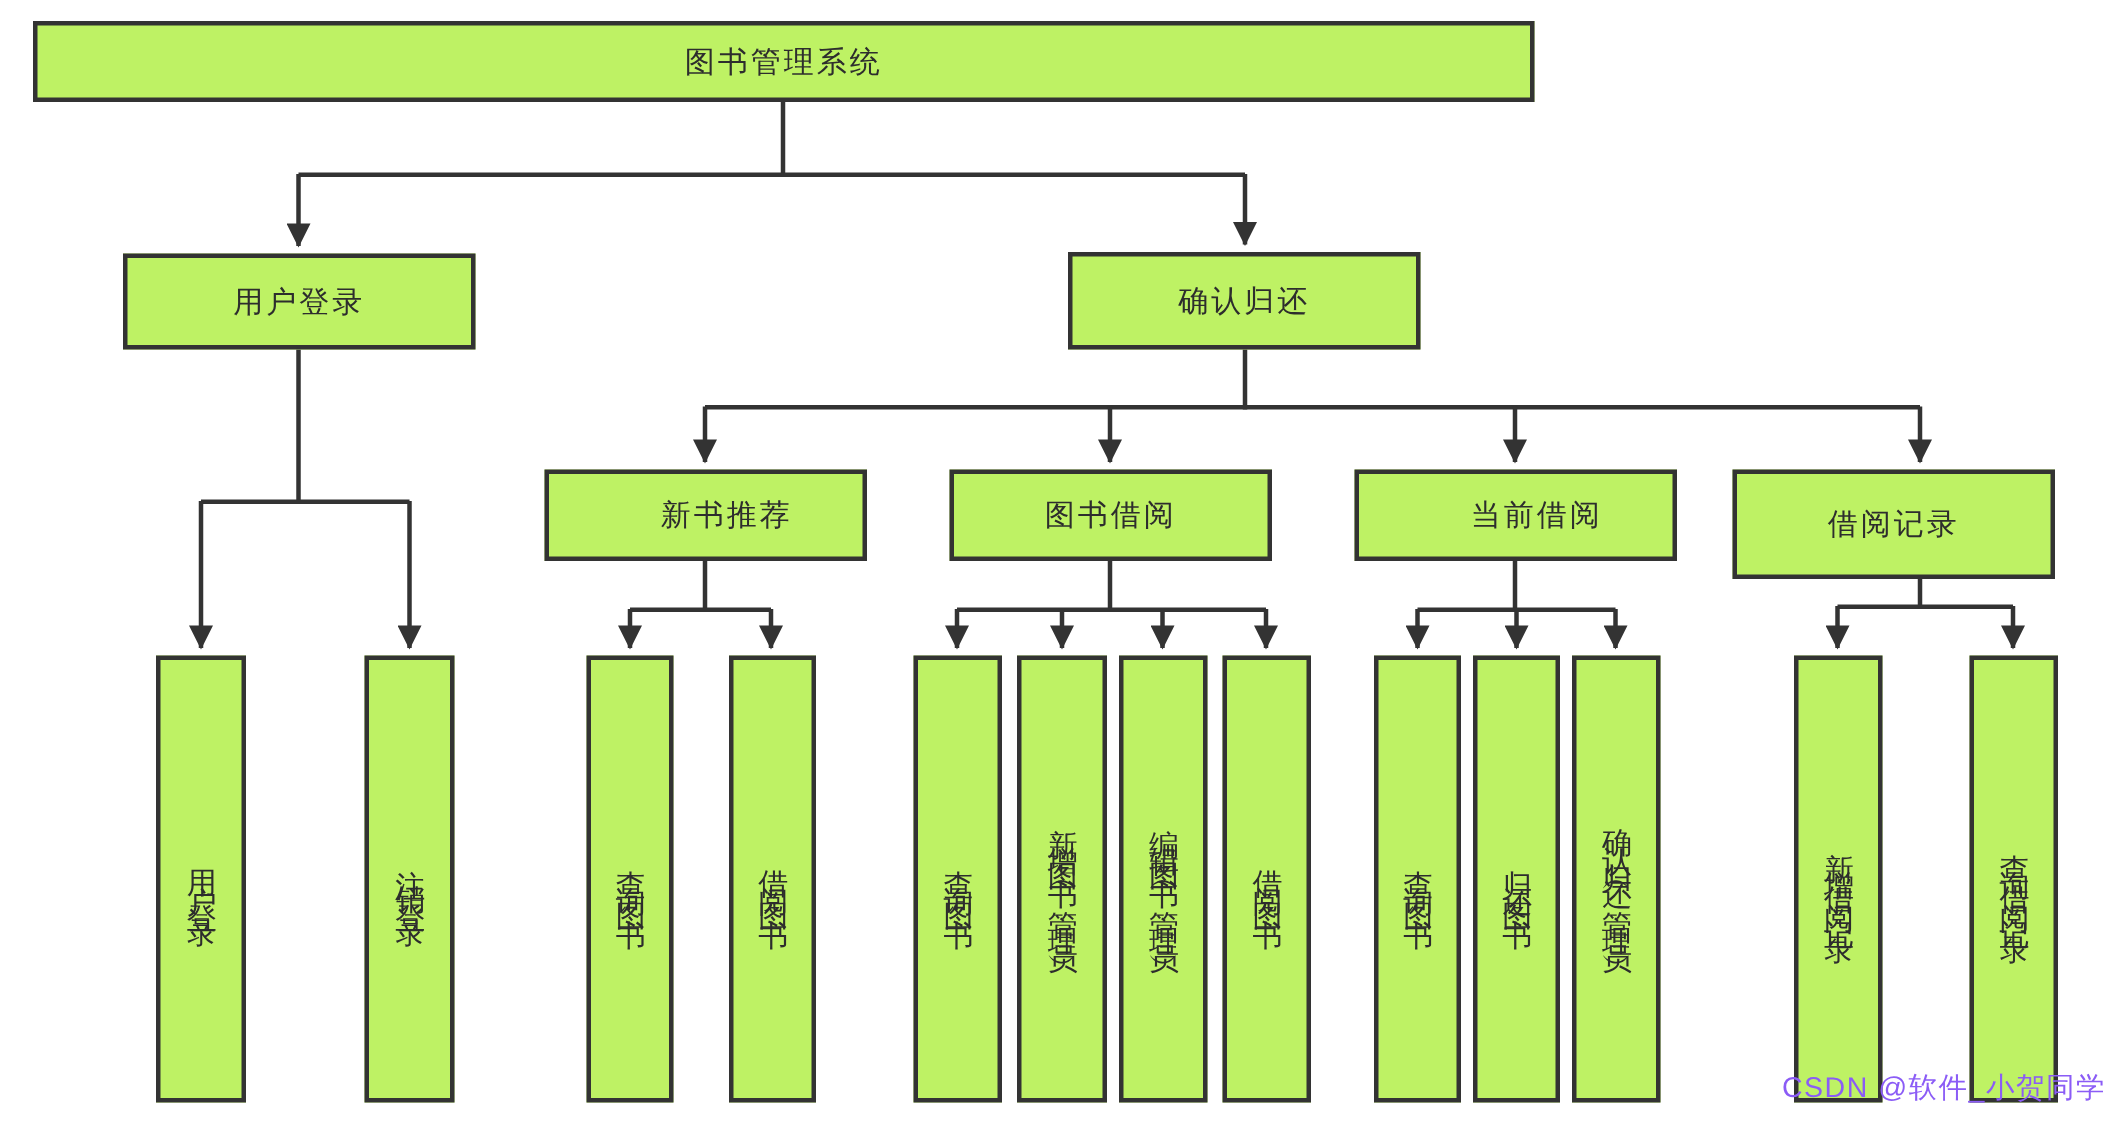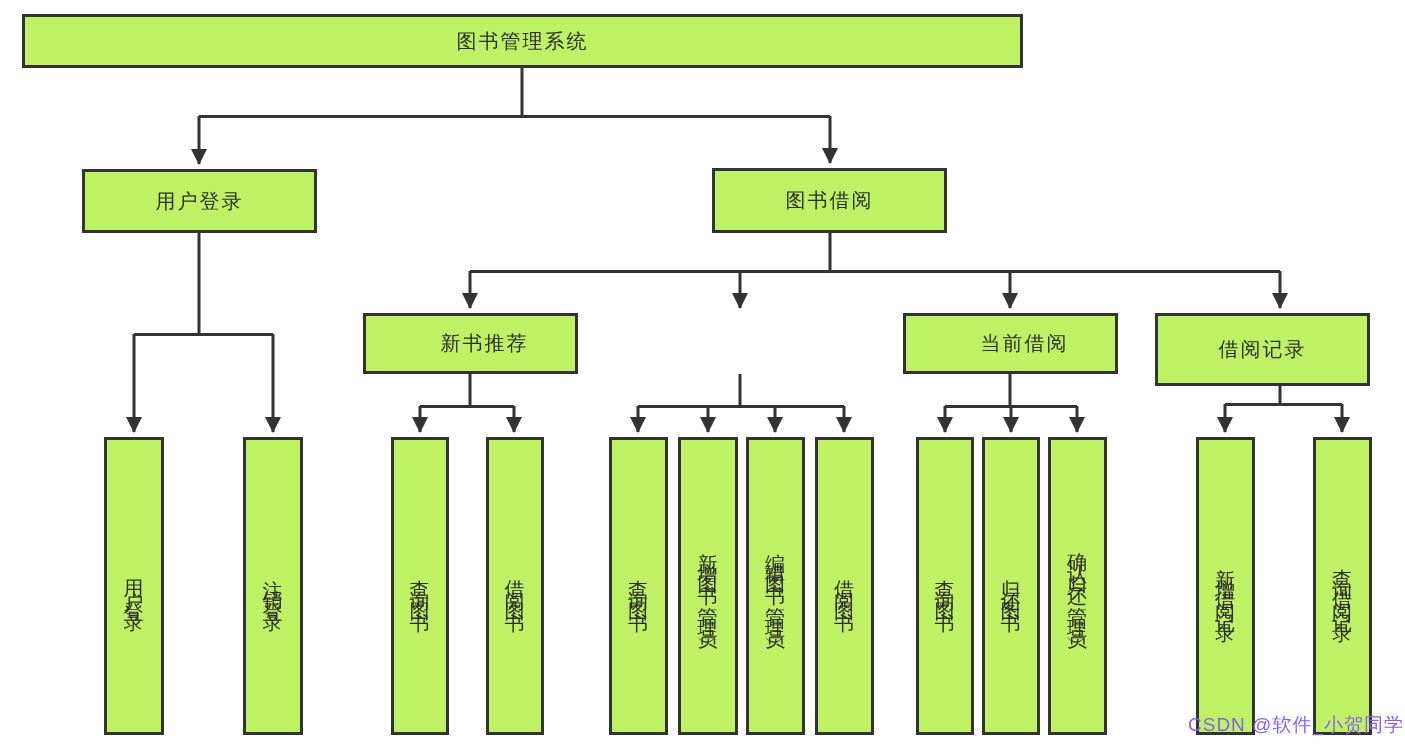--- a/index.html
+++ b/index.html
@@ -101,23 +101,24 @@
       <line x1="1280" y1="374" x2="1280" y2="406"></line>
       <line x1="1225" y1="404.5" x2="1342" y2="404.5"></line>
       <line x1="1225" y1="404" x2="1225" y2="432" marker-end="url(#arrow)"></line>
       <line x1="1342" y1="404" x2="1342" y2="432" marker-end="url(#arrow)"></line>
     </g>
   </svg>
 
   <div class="box" style="left:22px; top:14px; width:1001px; height:54px;">图书管理系统</div>
 
   <div class="box" style="left:82px; top:169px; width:235px; height:64px;">用户登录</div>
-  <div class="box" style="left:712px; top:168px; width:235px; height:65px;">图书借阅</div>
+  <div class="box" style="left:712px; top:168px; width:235px; height:65px;">确认归还</div>
 
   <div class="box" style="left:363px; top:313px; width:215px; height:61px;padding-left:28px;">新书推荐</div>
+  <div class="box" style="left:633px; top:313px; width:215px; height:61px;">图书借阅</div>
   <div class="box" style="left:903px; top:313px; width:215px; height:61px;padding-left:28px;">当前借阅</div>
   <div class="box" style="left:1155px; top:313px; width:215px; height:73px;">借阅记录</div>
 
   <div class="box leaf" style="left:104px; top:437px; width:60px; height:298px;">用户登录</div>
   <div class="box leaf" style="left:243px; top:437px; width:60px; height:298px;">注销登录</div>
 
   <div class="box leaf" style="left:391px; top:437px; width:58px; height:298px;">查询图书</div>
   <div class="box leaf" style="left:486px; top:437px; width:58px; height:298px;">借阅图书</div>
 
   <div class="box leaf" style="left:609px; top:437px; width:59px; height:298px;">查询图书</div>

